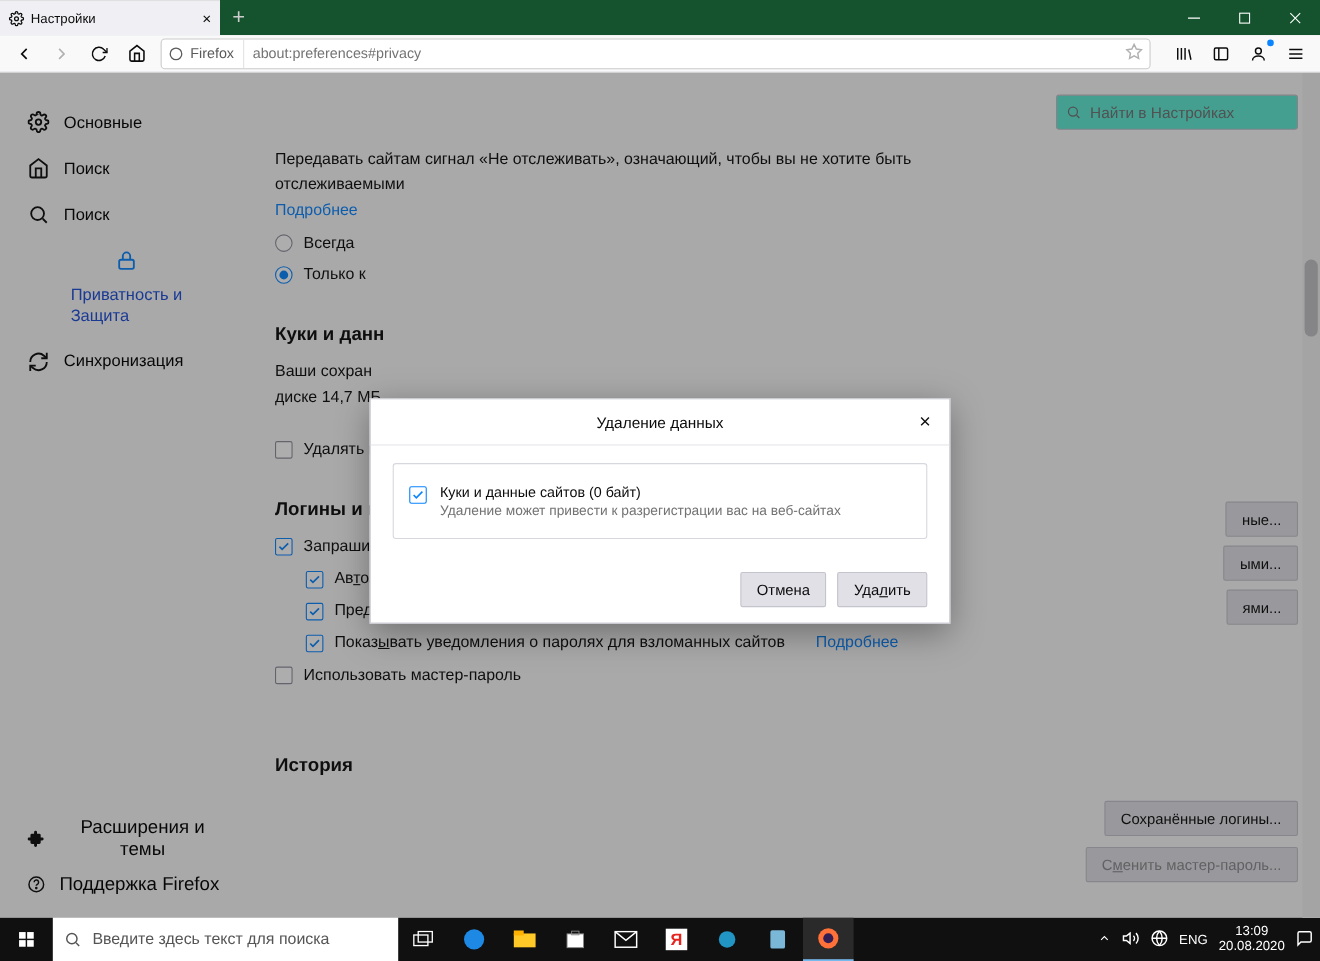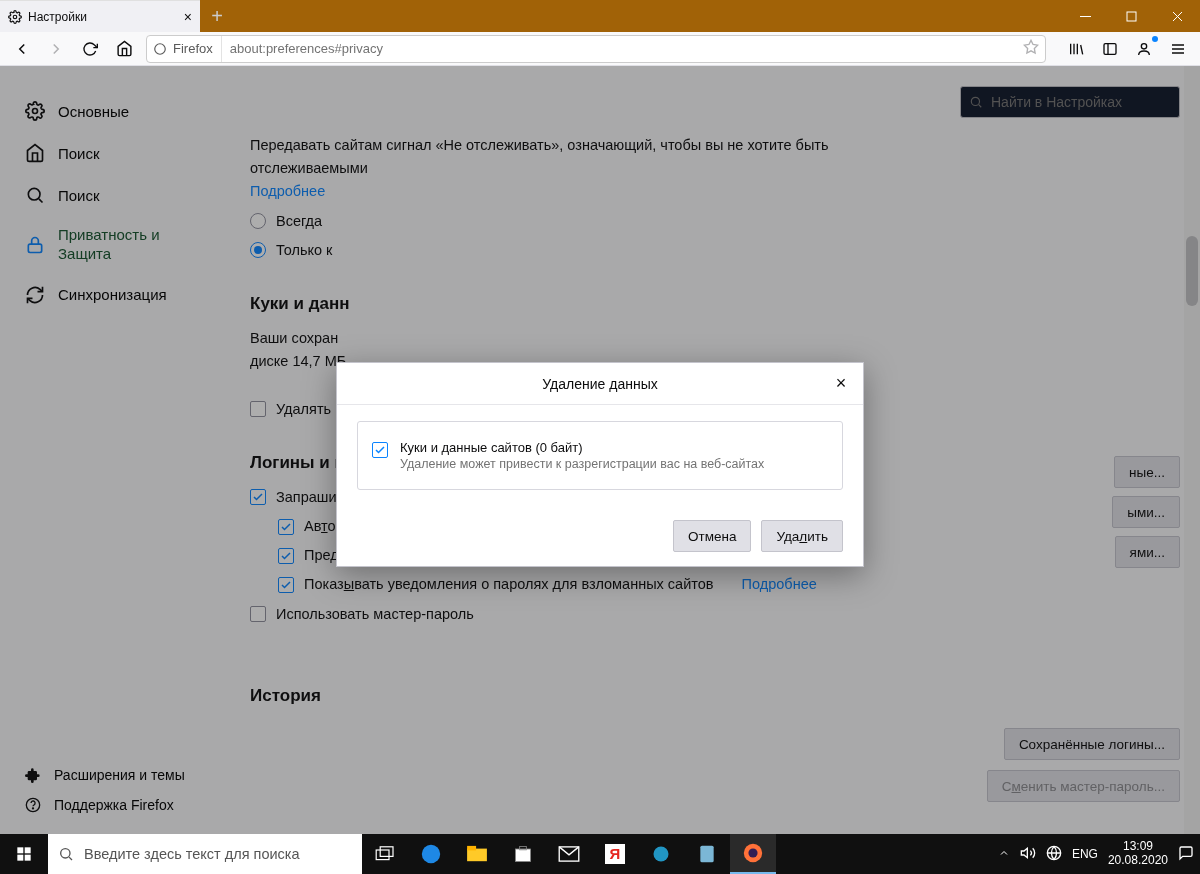--- a/index.html
+++ b/index.html
@@ -1,19 +1,19 @@
 <!DOCTYPE html>
 <html><head>
 <meta charset="utf-8">
 <style>
   * { box-sizing: border-box; margin: 0; padding: 0; font-family: "Segoe UI", Arial, sans-serif; }
   html, body { width: 1200px; height: 874px; overflow: hidden; background: #fff; }
 
   
-  .titlebar { height: 32px; background: #a16207; display: flex; align-items: stretch; color: #fff; }
+  .titlebar { height: 32px; background: #14532d; display: flex; align-items: stretch; color: #fff; }
   .tab { width: 200px; background: #f0f0f4; color: #0c0c0d; display: flex; align-items: center; padding: 0 8px; gap:6px; font-size: 12px; border-top:1px solid #e0e0e0; }
   .tab .gear { width:14px; height:14px; display:inline-flex; align-items:center; justify-content:center; }
   .tab .close { margin-left:auto; font-size:14px; cursor:pointer; }
   .newtab { width:34px; display:flex; align-items:center; justify-content:center; color:#ccc; font-size:20px; cursor:pointer;}
   .winbtns { margin-left:auto; display:flex; }
   .winbtn { width:46px; display:flex; align-items:center; justify-content:center; color:#fff; cursor:pointer; }
   .winbtn svg { width:11px; height:11px; }
 
   
   .toolbar { height: 34px; background:#f9f9fa; border-bottom:1px solid #e0e0e6; display:flex; align-items:center; padding:0 6px; gap:2px; }
@@ -27,30 +27,30 @@
   .account-dot { position:relative; }
   .account-dot::after { content:""; position:absolute; top:2px; right:2px; width:6px; height:6px; background:#0a84ff; border-radius:50%; }
 
   
   .page { position:relative; height: calc(874px - 32px - 34px - 40px); background:#f9f9fb; display:flex; }
   .page .overlay { position:absolute; inset:0; background:rgba(20,20,20,.35); z-index:20; }
   .sidebar { width:230px; padding:24px 0 0 0; position:relative; z-index:5; }
   .sidegroup { padding: 0 10px; }
   .catitem { display:flex; align-items:center; gap:12px; padding:10px 14px; font-size:15px; color:#000000; border-radius:4px; cursor:pointer; }
   .catitem .ico { width:22px; height:22px; display:flex; align-items:center; justify-content:center; color:#0c0c0d; }
-  .catitem.selected { color:#14532d; }
+  .catitem.selected { color:#1d4ed8;flex-direction:column; }
   .catitem.selected .ico { color:#0a84ff; }
   .cat-label-wrap { display:flex; flex-direction:column; line-height:1.25; }
   .sidebar-footer { position:absolute; bottom:14px; left:0; right:0; padding:0 10px; }
-  .sidebar-footer .catitem { font-size:14px; padding:6px 14px;text-align:center; }
+  .sidebar-footer .catitem { font-size:17px; padding:6px 14px;text-align:center; }
   .sidebar-footer .ico { width:18px; height:18px; }
 
   .content { flex:1; padding:0 20px 40px 20px; position:relative; z-index:5; overflow:hidden; }
   .searchbox-wrap { display:flex; justify-content:flex-end; padding:20px 0 16px 0; }
-  .searchbox { width:220px; height:32px; border:1px solid #c0c0c6; border-radius:3px; display:flex; align-items:center; padding:0 8px; gap:8px; color:#737373; font-size:14px; background:#0f172a; }
+  .searchbox { width:220px; height:32px; border:1px solid #c0c0c6; border-radius:3px; display:flex; align-items:center; padding:0 8px; gap:8px; color:#737373; font-size:14px; background:#5eead4; }
 
   .body { font-size:14.5px; color:#0c0c0d; max-width:680px; line-height:1.6; }
   .link { color:#0a84ff; cursor:pointer; }
   .radio-row { display:flex; align-items:center; gap:10px; margin:6px 0; }
   .radio { width:16px; height:16px; border:1px solid #8f8f9d; border-radius:50%; display:inline-flex; align-items:center; justify-content:center; background:#fff;}
   .radio.checked { border-color:#0a84ff; }
   .radio.checked::after { content:""; width:8px; height:8px; background:#0a84ff; border-radius:50%; }
   .h2 { font-size:17px; font-weight:600; margin:28px 0 10px 0; }
   .check-row { display:flex; align-items:center; gap:10px; margin:6px 0; }
   .checkbox { width:16px; height:16px; border:1px solid #8f8f9d; border-radius:2px; display:inline-flex; align-items:center; justify-content:center; background:#fff; }

